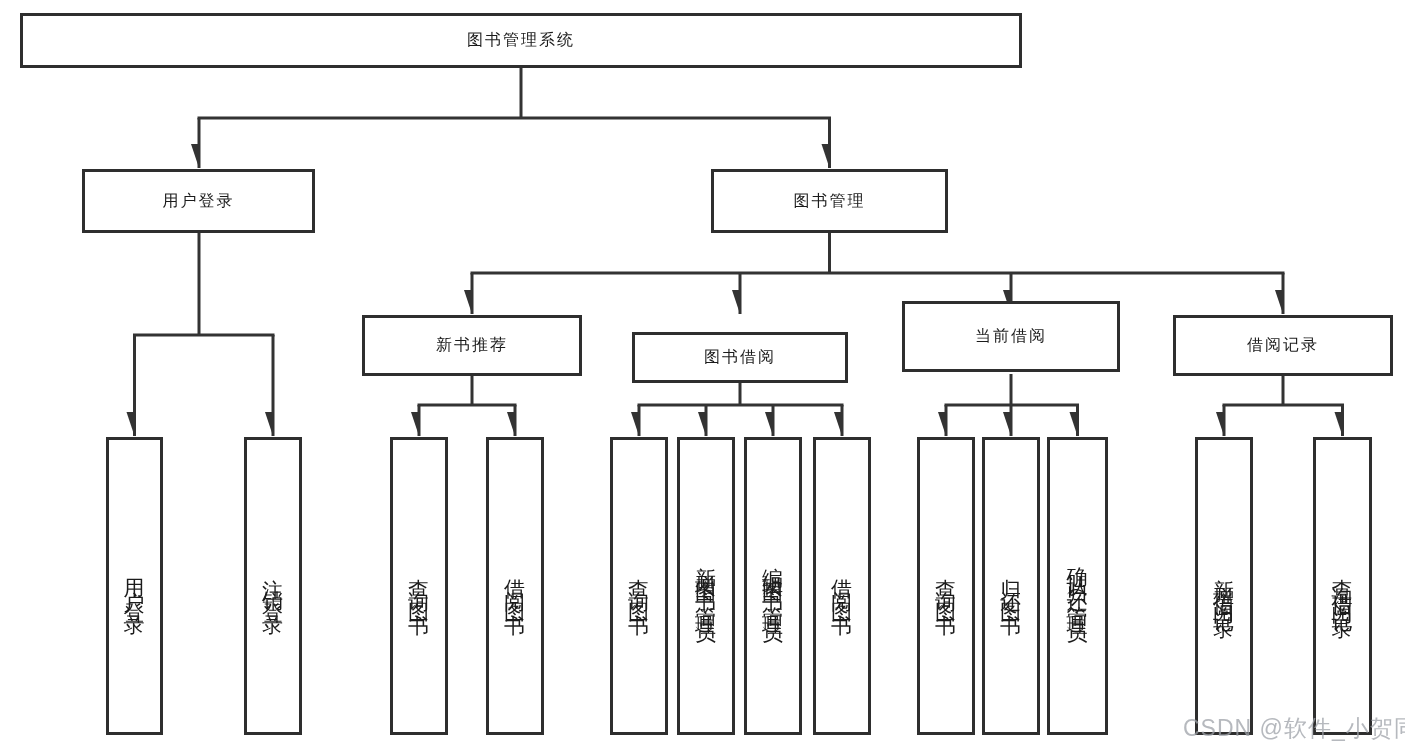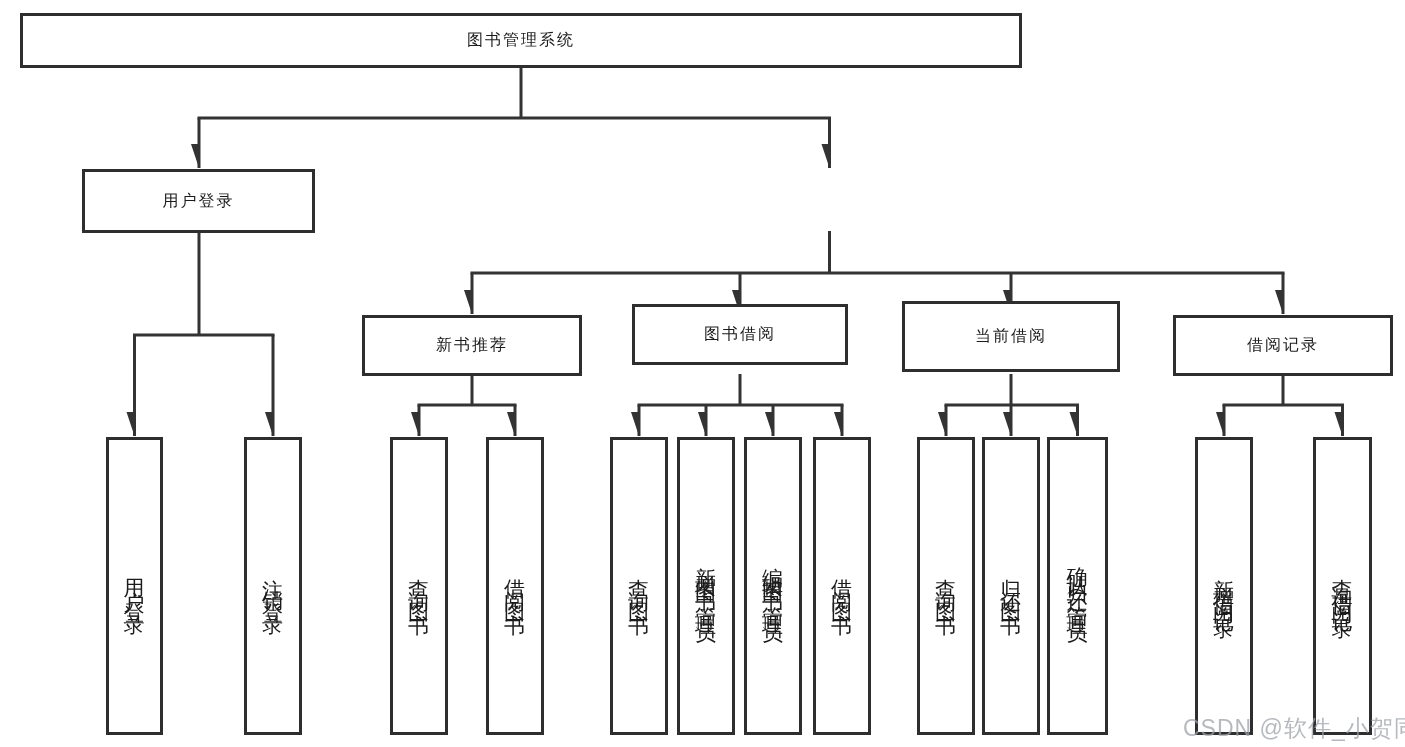--- a/index.html
+++ b/index.html
@@ -89,23 +89,24 @@
       <line x1="1283" y1="374" x2="1283" y2="405"></line>
       <line x1="1222.5" y1="405" x2="1344" y2="405"></line>
       <line x1="1224" y1="405" x2="1224" y2="436" marker-end="url(#arw)"></line>
       <line x1="1342.5" y1="405" x2="1342.5" y2="436" marker-end="url(#arw)"></line>
     </g>
   </svg>
 
   <div class="node h" style="left:20px; top:13px; width:1002px; height:55px;">图书管理系统</div>
 
   <div class="node h" style="left:82px; top:169px; width:233px; height:64px;">用户登录</div>
+  <div class="node h" style="left:711px; top:169px; width:237px; height:64px;">图书管理</div>
 
   <div class="node h" style="left:362px; top:315px; width:220px; height:61px;">新书推荐</div>
-  <div class="node h" style="left:632px; top:304px; width:216px; height:61px;">图书借阅</div>
+  <div class="node h" style="left:632px; top:332px; width:216px; height:51px;">图书借阅</div>
   <div class="node h" style="left:902px; top:301px; width:218px; height:71px;">当前借阅</div>
   <div class="node h" style="left:1173px; top:315px; width:220px; height:61px;">借阅记录</div>
 
   <div class="node v" style="left:106px; top:437px; width:57px; height:298px;">用户登录</div>
   <div class="node v" style="left:244px; top:437px; width:58px; height:298px;">注销登录</div>
 
   <div class="node v" style="left:390px; top:437px; width:58px; height:298px;">查询图书</div>
   <div class="node v" style="left:486px; top:437px; width:58px; height:298px;">借阅图书</div>
 
   <div class="node v" style="left:610px; top:437px; width:58px; height:298px;">查询图书</div>

